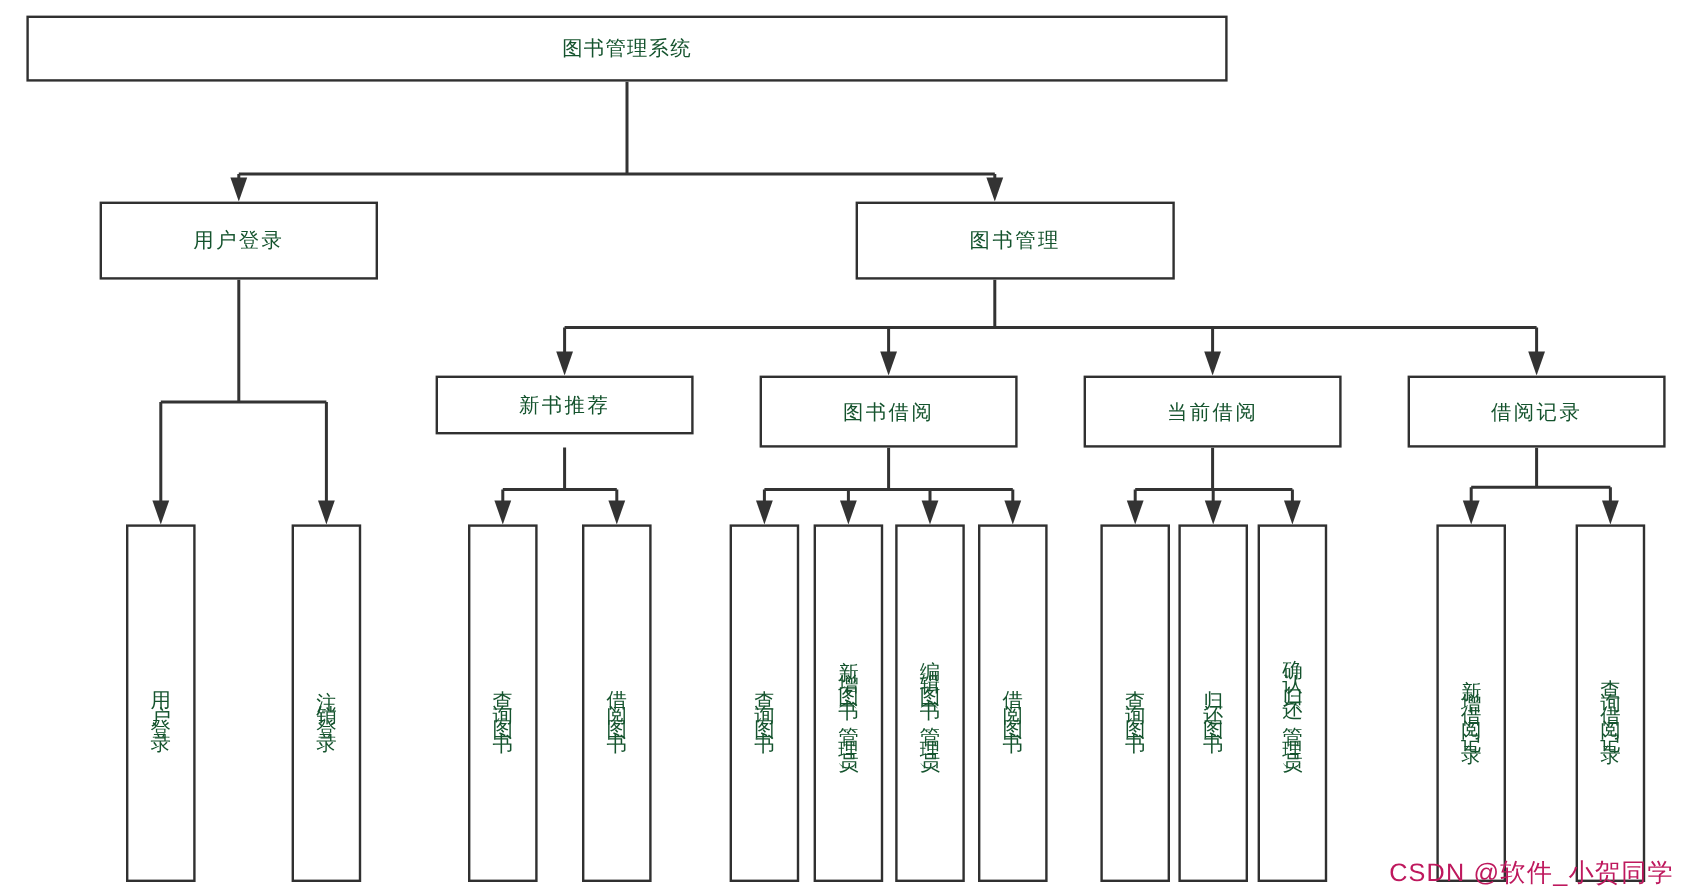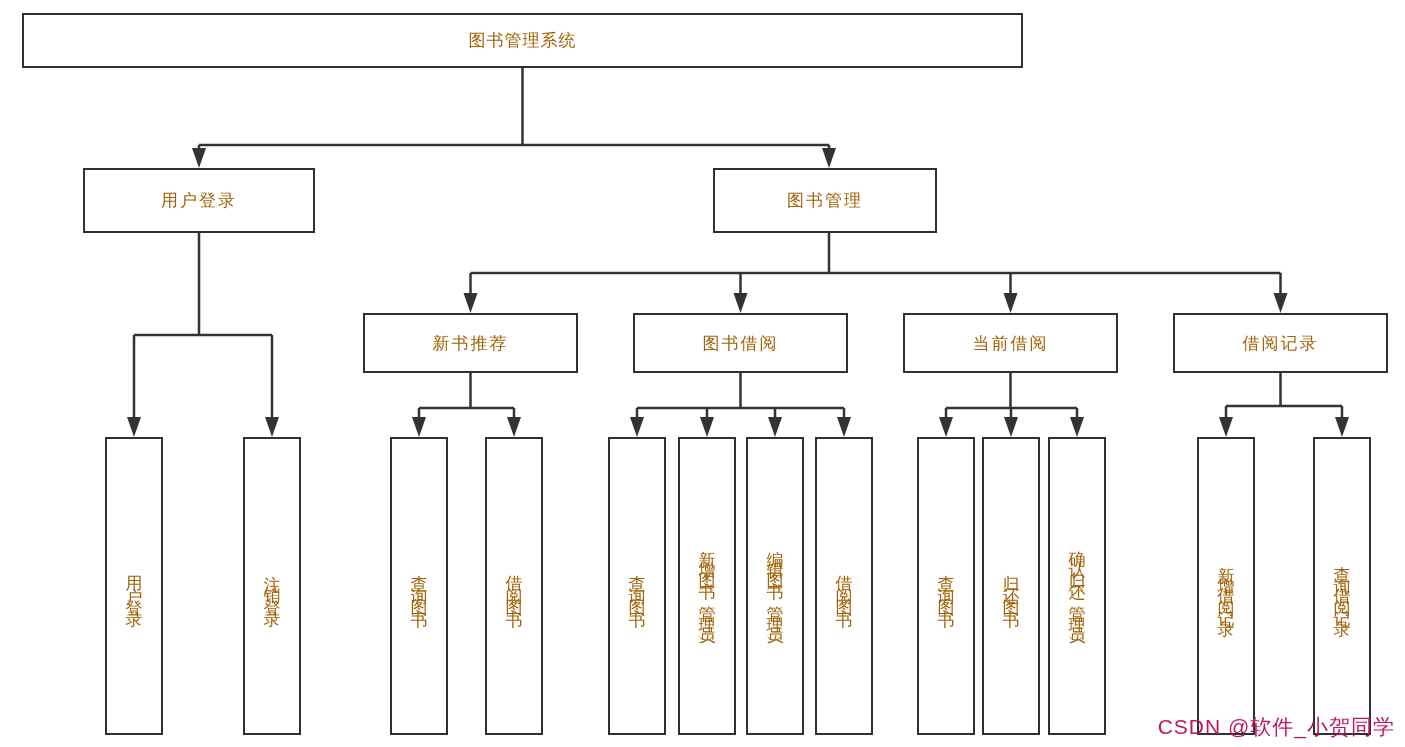--- a/index.html
+++ b/index.html
@@ -23,21 +23,21 @@
     height: 747px;
   }
   .box {
     position: absolute;
     box-sizing: border-box;
     background: #ffffff;
     border: 2.5px solid #303030;
     display: flex;
     align-items: center;
     justify-content: center;
-    color: #a16207;
+    color: #14532d;
   }
   .h-box span {
     font-size: 17px;
     letter-spacing: 2px;
     white-space: nowrap;
   }
   .root-box span {
     font-size: 17px;
     letter-spacing: 1px;
   }
@@ -111,25 +111,25 @@
     <polygon points="1335,417 1349,417 1342,437"></polygon>
   </svg>
 
   <div class="box h-box root-box" style="left:22px; top:13px; width:1001px; height:55px;">
     <span>图书管理系统</span>
   </div>
 
   <div class="box h-box" style="left:83px; top:168px; width:232px; height:65px;">
     <span>用户登录</span>
   </div>
-  <div class="box h-box" style="left:713px; top:168px; width:224px; height:65px;">
+  <div class="box h-box" style="left:713px; top:168px; width:266px; height:65px;">
     <span>图书管理</span>
   </div>
 
-  <div class="box h-box" style="left:363px; top:313px; width:215px; height:60px;">
+  <div class="box h-box" style="left:363px; top:313px; width:215px; height:49px;">
     <span>新书推荐</span>
   </div>
   <div class="box h-box" style="left:633px; top:313px; width:215px; height:60px;">
     <span>图书借阅</span>
   </div>
   <div class="box h-box" style="left:1173px; top:313px; width:215px; height:60px;">
     <span>借阅记录</span>
   </div>
   <div class="box h-box" style="left:903px; top:313px; width:215px; height:60px;">
     <span>当前借阅</span>

